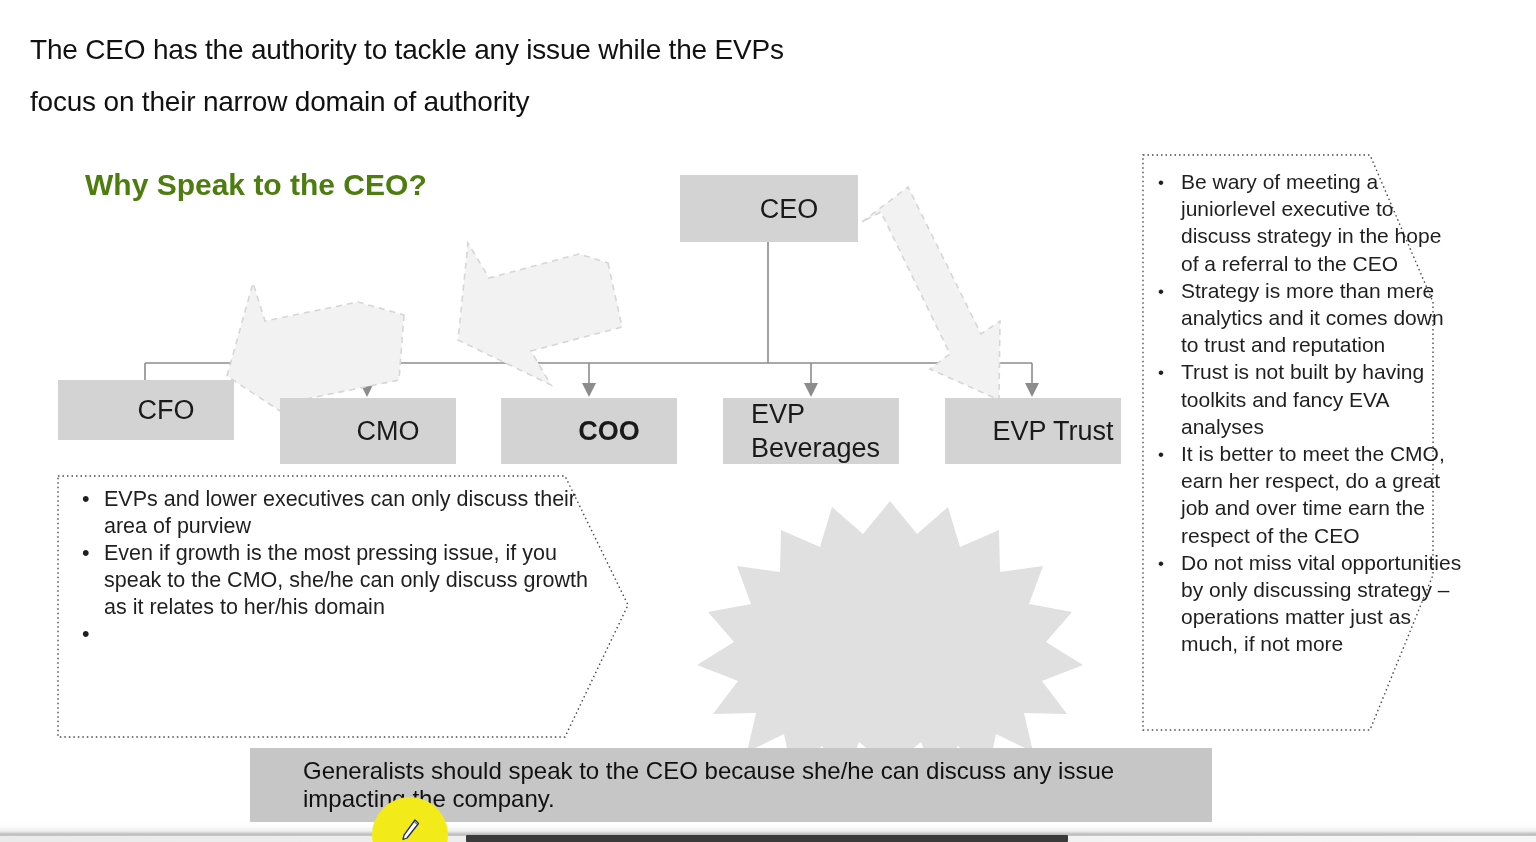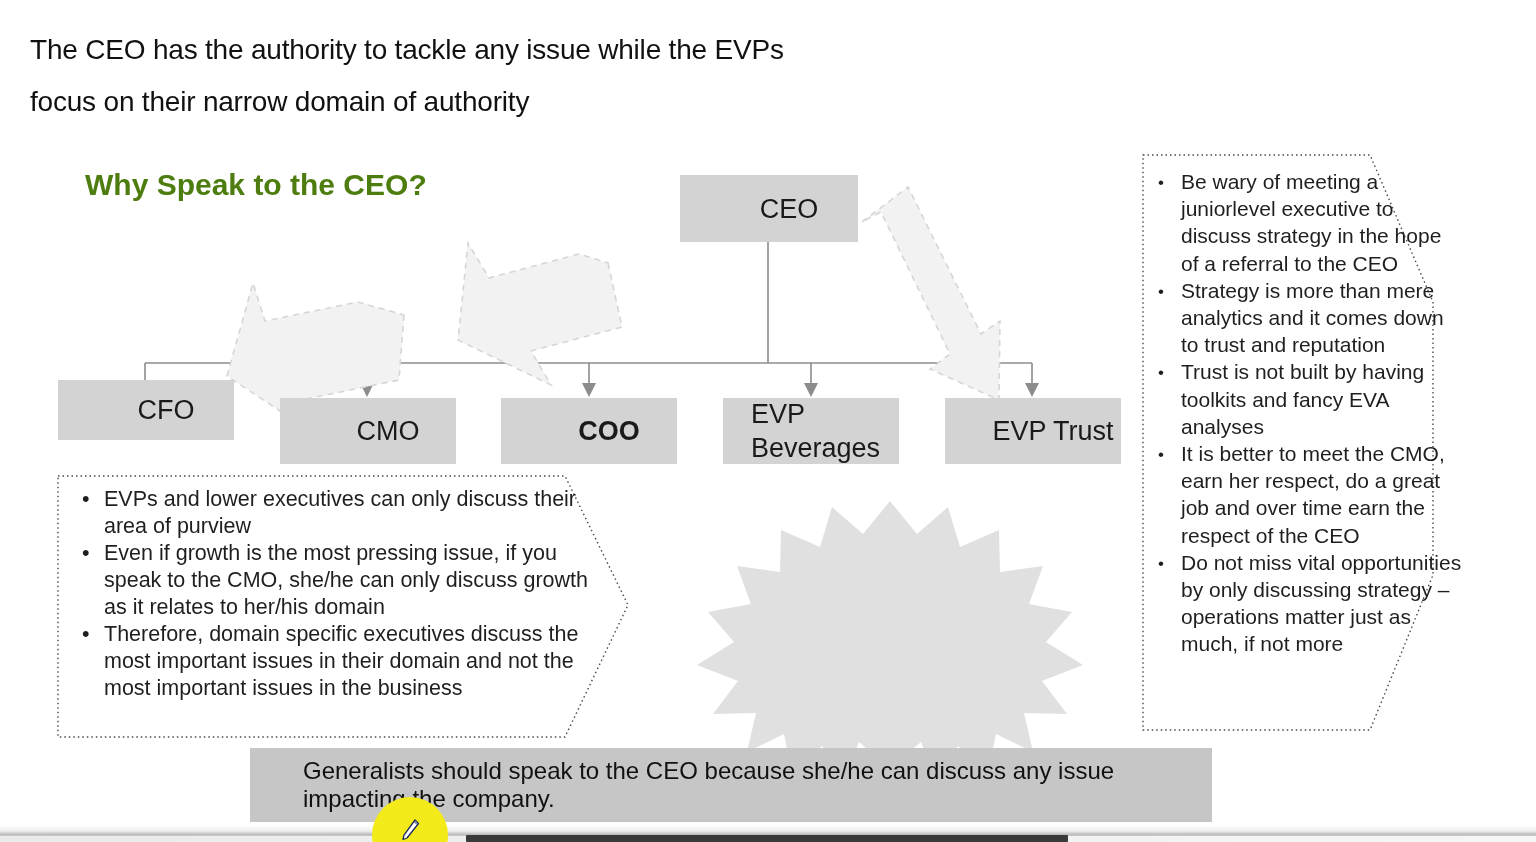--- a/index.html
+++ b/index.html
@@ -265,21 +265,20 @@
       <li>
         <span class="bullet">•</span>
         <span>EVPs and lower executives can only discuss their area of purview</span>
       </li>
       <li>
         <span class="bullet">•</span>
         <span>Even if growth is the most pressing issue, if you speak to the CMO, she/he can only discuss growth as it relates to her/his domain</span>
       </li>
       <li>
         <span class="bullet">•</span>
-        <span>Therefore, domain specific executives discuss the most important issues in their domain and not the most important issues in the business</span>
       </li>
     </ul>
   </div>
 
   <div id="right-callout-text" class="callout-text">
     <ul>
       <li>
         <span class="bullet">•</span>
         <span>Be wary of meeting a juniorlevel executive to discuss strategy in the hope of a referral to the CEO</span>
       </li>

